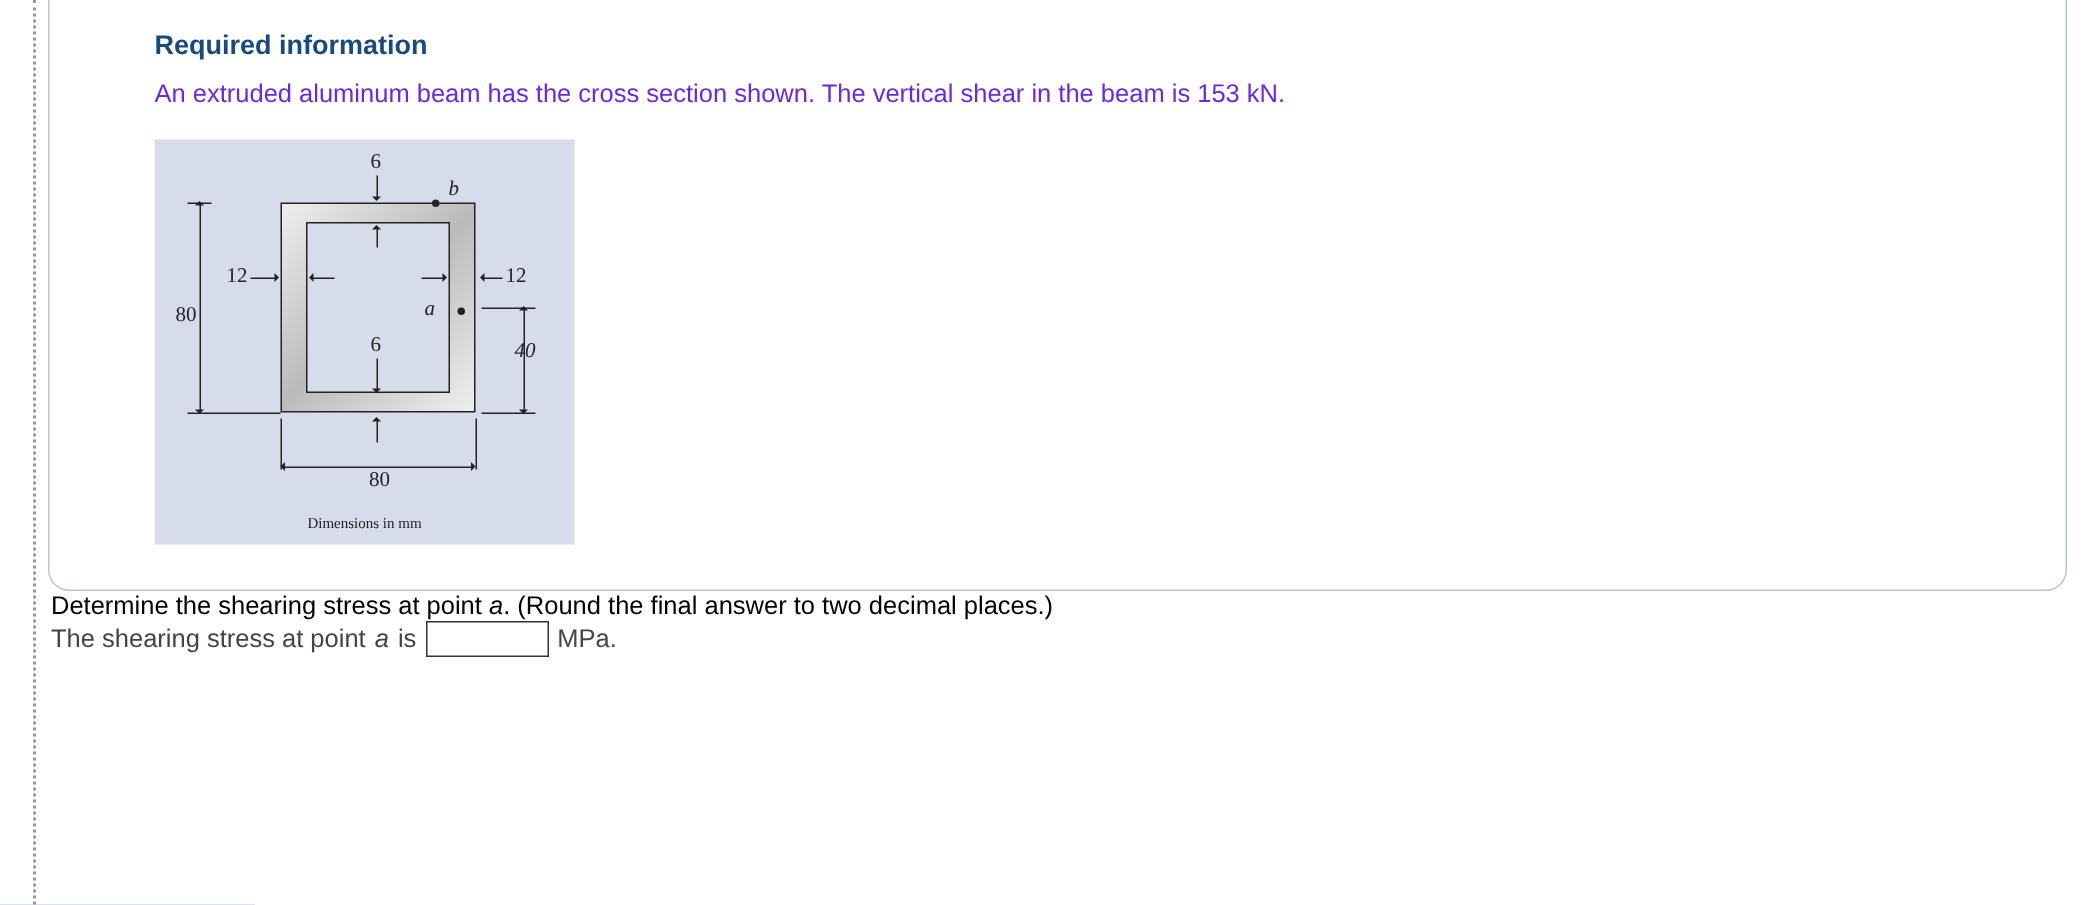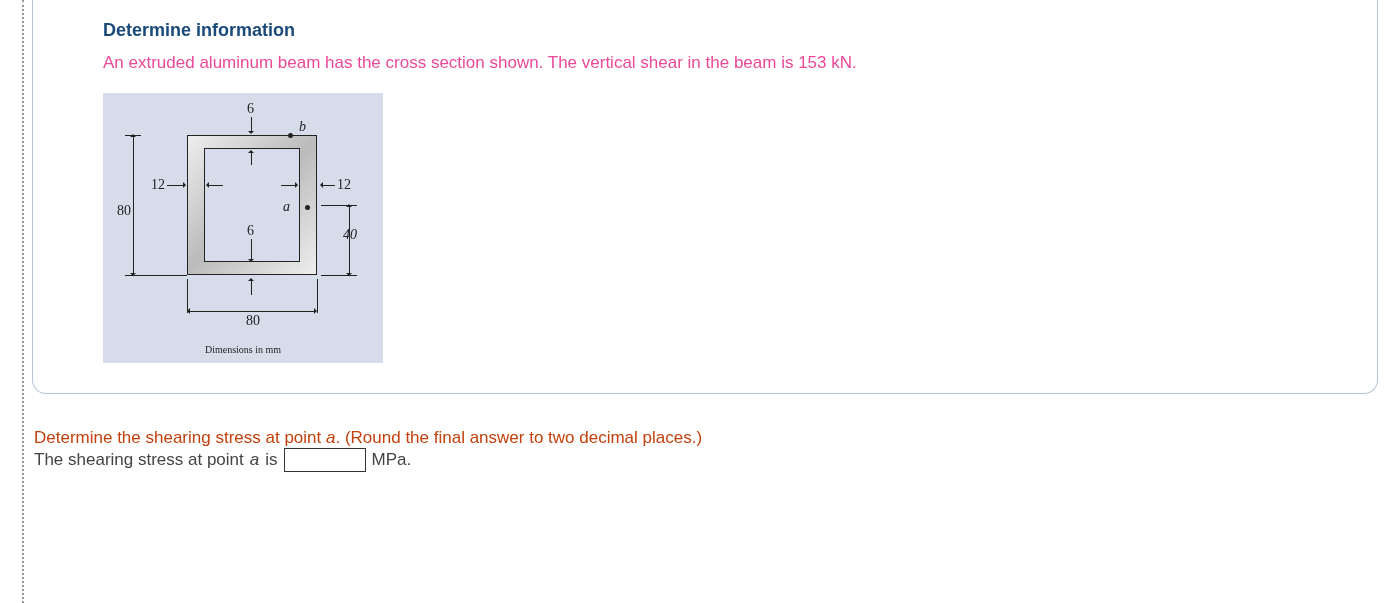--- a/index.html
+++ b/index.html
@@ -30,21 +30,21 @@
       margin-left: 6px;
       border-top: none;
     }
     .req-title {
       color: #1a4a7a;
       font-weight: bold;
       font-size: 18px;
       margin-bottom: 12px;
     }
     .req-text {
-      color: #ec4899;
+      color: #6d28d9;
       font-size: 17px;
       margin-bottom: 20px;
     }
     .diagram-box {
       background: #d7dceb;
       width: 280px;
       height: 270px;
       position: relative;
       font-family: 'Times New Roman', serif;
       font-size: 14px;
@@ -88,24 +88,23 @@
     .ital { font-style: italic; }
     .caption {
       position:absolute;
       bottom: 8px;
       left: 0; right:0;
       text-align:center;
       font-family:'Times New Roman', serif;
       font-size: 10px;
     }
     .question-block {
-      margin-top: 34px;
       padding-left: 8px;
       font-size: 17px;
-      color: #c2410c;
+      color: #000000;
     }
     .answer-row {
       padding-left: 8px;
       font-size: 17px;
       color:#444;
       display:flex;
       align-items:center;
       gap:6px;
     }
     .answer-input {
@@ -117,21 +116,21 @@
     }
     .ital-a { font-style: italic; }
   </style>
 </head>
 <body>
 
 <div class="frame">
   <div class="dotted-left"></div>
 
   <div class="req-box">
-    <div class="req-title">Determine information</div>
+    <div class="req-title">Required information</div>
     <div class="req-text">An extruded aluminum beam has the cross section shown. The vertical shear in the beam is 153 kN.</div>
 
     <div class="diagram-box">
       <div class="beam-outer">
         <div class="beam-inner"></div>
       </div>
 
       <span class="dim" style="left:144px; top:8px;">6</span>
       <div class="arrow-v down" style="left:148px; top:24px; height:16px;"></div>
       <div class="arrow-v up" style="left:148px; top:58px; height:14px;"></div>

